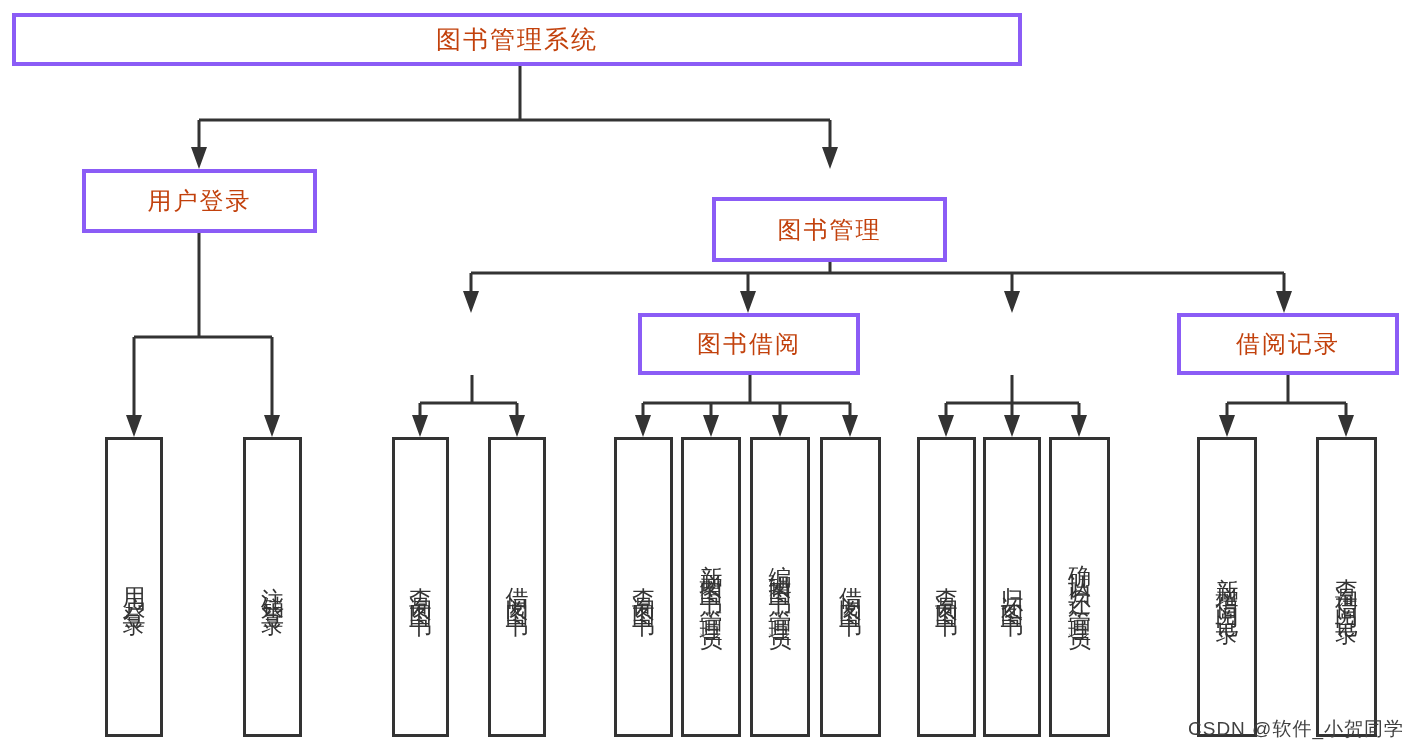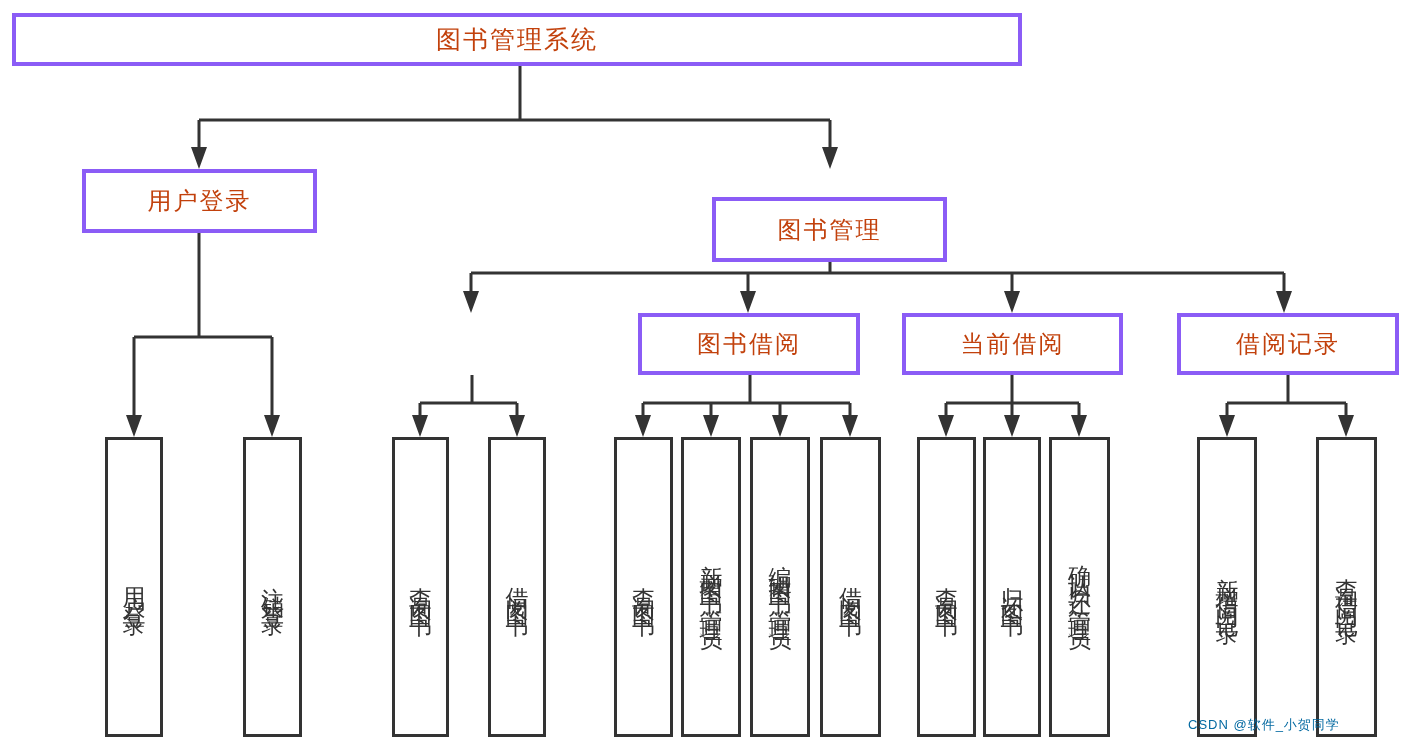--- a/index.html
+++ b/index.html
@@ -23,21 +23,21 @@
     background:#ffffff;border:3px solid #333333;
     display:flex;align-items:center;justify-content:center;
   }
   .leaf > span{
     writing-mode:vertical-rl;text-orientation:mixed;
     color:#333333;font-size:23px;letter-spacing:9px;
     white-space:nowrap;line-height:1;
   }
   .watermark{
     position:absolute;z-index:2;left:1188px;top:716px;
-    color:#0369a1;font-size:13px;letter-spacing:1px;white-space:nowrap;
+    color:#404040;font-size:19px;letter-spacing:1px;white-space:nowrap;
   }
 </style>
 </head>
 <body>
 
 <div id="canvas">
 
   <svg class="wires" width="1405" height="747" viewBox="0 0 1405 747">
     <path fill="none" stroke="#333333" stroke-width="3" d="M520 66 V120
              M199 120 H830
@@ -80,21 +80,20 @@
              M1219 415 L1235 415 L1227 437 Z
              M1338 415 L1354 415 L1346 437 Z"></path>
   </svg>
 
   <div class="hnode title" style="left:12px;top:13px;width:1010px;height:53px;">图书管理系统</div>
 
   <div class="hnode" style="left:82px;top:169px;width:235px;height:64px;">用户登录</div>
   <div class="hnode" style="left:712px;top:169px;width:235px;height:65px;margin-top:28px;">图书管理</div>
 
   <div class="hnode" style="left:638px;top:313px;width:222px;height:62px;">图书借阅</div>
-  <div class="hnode" style="left:902px;top:313px;width:221px;height:62px;">当前借阅</div>
   <div class="hnode" style="left:1177px;top:313px;width:222px;height:62px;">借阅记录</div>
 
   <div class="leaf" style="left:105px;width:58px;">
     <span>用户登录</span>
   </div>
   <div class="leaf" style="left:243px;width:59px;">
     <span>注销登录</span>
   </div>
 
   <div class="leaf" style="left:392px;width:57px;">

